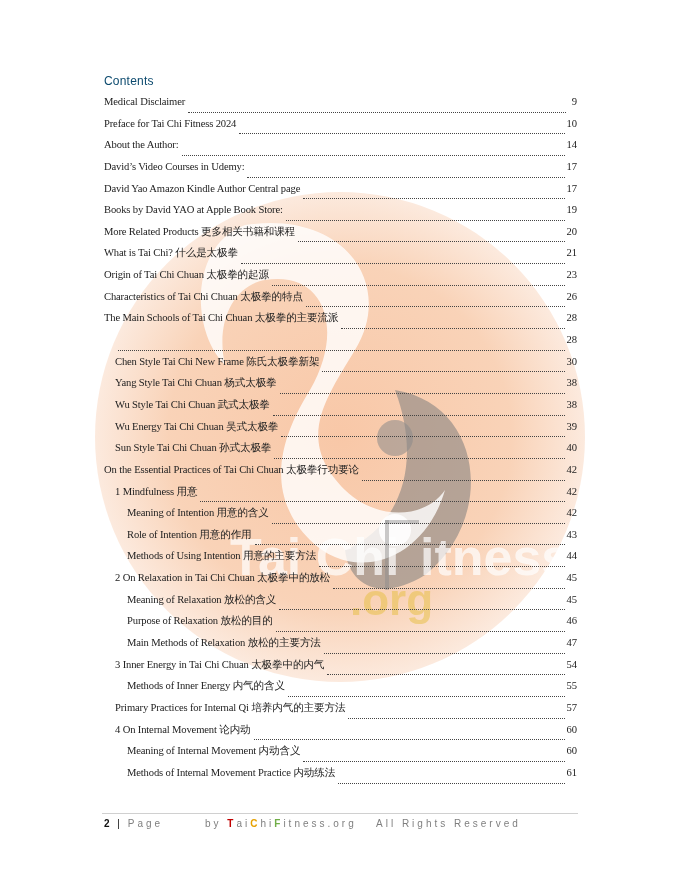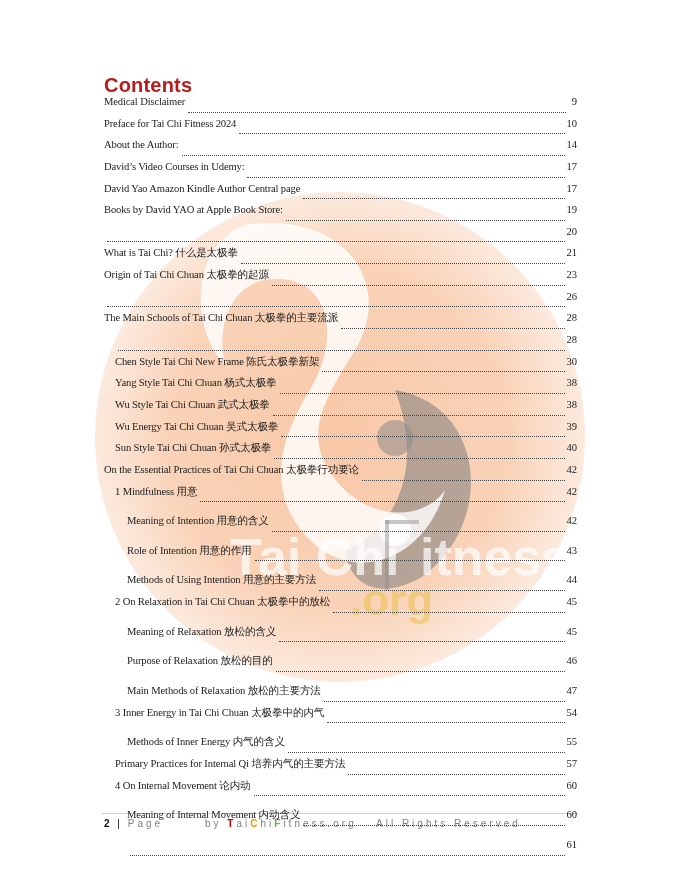--- a/index.html
+++ b/index.html
@@ -6,30 +6,30 @@
     body {
       width: 681px; height: 881px; background: #ffffff; position: relative; overflow: hidden;
       font-family: "Liberation Serif", "DejaVu Serif", serif;
       color: #222;
     }
     .watermark { position: absolute; left: 95px; top: 190px; width: 490px; height: 495px; z-index: 0; }
     .page { position: absolute; left: 104px; top: 0; width: 473px; z-index: 1; }
     .heading {
       position: absolute; top: 74px; left: 0;
       font-family: "Liberation Sans", "DejaVu Sans", sans-serif;
-      font-size: 20px; color: #b91c1c; font-weight: bold; letter-spacing: 0.2px;
+      font-size: 12px; color: #0c4a6e; font-weight: normal; letter-spacing: 0.2px;
     }
     .toc { position: absolute; top: 95px; left: 0; width: 473px; }
     .toc-row {
       display: flex; align-items: flex-start; height: 21.65px;
       font-size: 10.6px; line-height: 14px; color: #222;
     }
     .toc-row.l1 { padding-left: 0; }
     .toc-row.l2 { padding-left: 11px; }
-    .toc-row.l3 { padding-left: 23px; margin-top: 8px; }
+    .toc-row.l3 { padding-left: 23px; }
     .toc-row .title { white-space: nowrap; flex: 0 0 auto; letter-spacing: -0.15px; }
     .toc-row .leader {
       flex: 1 1 auto; margin: 0 1px 0 3px; overflow: hidden; white-space: nowrap;
       border-bottom: 1px dotted #444; height: 1px; align-self: flex-end; margin-bottom: 4px;
     }
     .toc-row .num { flex: 0 0 auto; text-align: right; min-width: 10px; }
     .footer-rule { position: absolute; left: 102px; top: 813px; width: 476px; height: 1px; background: #d0d0d0; }
     .footer {
       position: absolute; left: 104px; top: 818px; width: 480px;
       font-family: "Liberation Sans", "DejaVu Sans", sans-serif; font-size: 10px; color: #7f7f7f;
@@ -98,34 +98,36 @@
     <span class="title">David Yao Amazon Kindle Author Central page</span>
     <span class="leader"></span>
     <span class="num">17</span>
   </div>
       <div class="toc-row l1">
     <span class="title">Books by David YAO at Apple Book Store:</span>
     <span class="leader"></span>
     <span class="num">19</span>
   </div>
       <div class="toc-row l1">
+    <span class="title">More Related Products 更多相关书籍和课程</span>
     <span class="leader"></span>
     <span class="num">20</span>
   </div>
       <div class="toc-row l1">
     <span class="title">What is Tai Chi? 什么是太极拳</span>
     <span class="leader"></span>
     <span class="num">21</span>
   </div>
       <div class="toc-row l1">
     <span class="title">Origin of Tai Chi Chuan 太极拳的起源</span>
     <span class="leader"></span>
     <span class="num">23</span>
   </div>
       <div class="toc-row l1">
+    <span class="title">Characteristics of Tai Chi Chuan 太极拳的特点</span>
     <span class="leader"></span>
     <span class="num">26</span>
   </div>
       <div class="toc-row l1">
     <span class="title">The Main Schools of Tai Chi Chuan 太极拳的主要流派</span>
     <span class="leader"></span>
     <span class="num">28</span>
   </div>
       <div class="toc-row l2">
     <span class="leader"></span>
@@ -220,20 +222,21 @@
     <span class="title">4 On Internal Movement 论内动</span>
     <span class="leader"></span>
     <span class="num">60</span>
   </div>
       <div class="toc-row l3">
     <span class="title">Meaning of Internal Movement 内动含义</span>
     <span class="leader"></span>
     <span class="num">60</span>
   </div>
       <div class="toc-row l3">
+    <span class="title">Methods of Internal Movement Practice 内动练法</span>
     <span class="leader"></span>
     <span class="num">61</span>
   </div>
     </div>
 </div>
 
 <div class="footer-rule"></div>
 <div class="footer">
   <span class="pno">2</span>
   <span class="sep">|</span>

